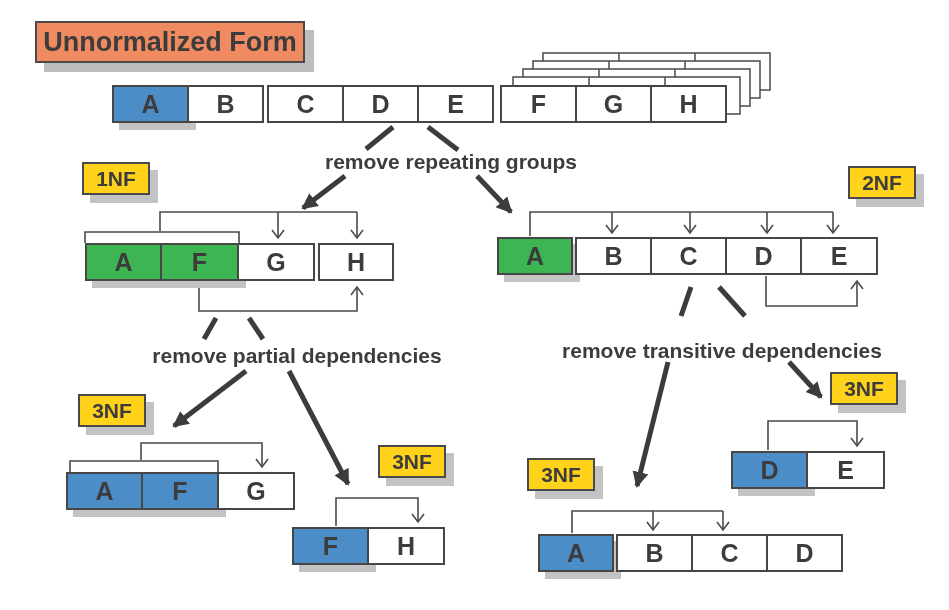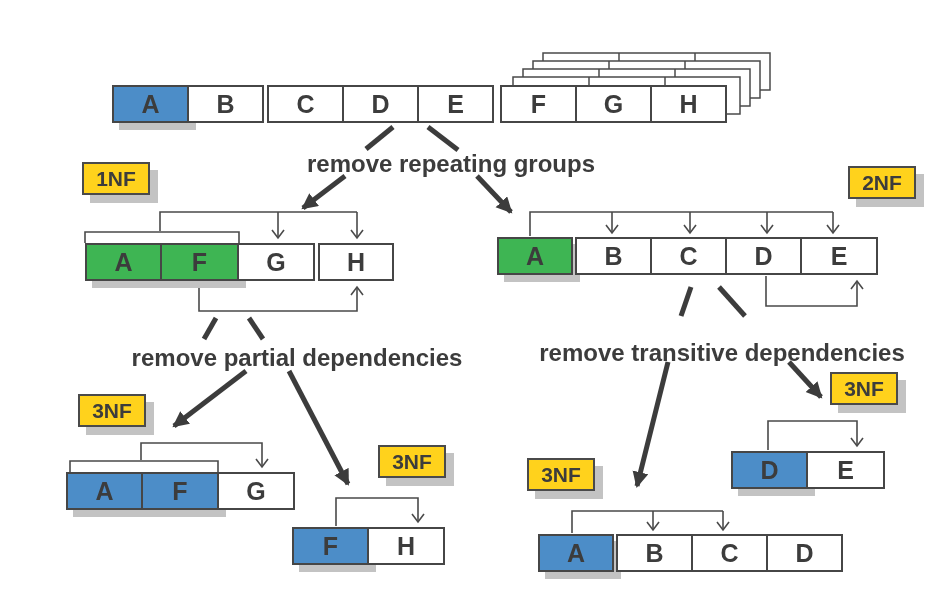--- a/index.html
+++ b/index.html
@@ -23,21 +23,21 @@
   .cell{
     height:38px;box-sizing:border-box;border:2px solid #464646;background:#ffffff;
     display:flex;align-items:center;justify-content:center;font-size:25px;
   }
   .cell + .cell{margin-left:-2px;}
   .gap{width:3px;height:38px;}
   .key-blue{background:#4c8dc8;box-shadow:7px 7px 0 #c3c3c3;}
   .key-green{background:#3eb553;box-shadow:7px 7px 0 #c3c3c3;}
   .transition-label{
     position:absolute;transform:translateX(-50%);white-space:nowrap;
-    font-size:24px;z-index:2;
+    font-size:21px;z-index:2;
   }
 </style>
 </head>
 <body>
 
 <div id="stage">
 
   <svg id="connectors" width="949" height="610" viewBox="0 0 949 610">
     <defs>
       <marker id="vhead" markerUnits="userSpaceOnUse" markerWidth="16" markerHeight="16" refX="11" refY="7" orient="auto">
@@ -114,20 +114,21 @@
     </g>
 
     <g fill="none" stroke="#3c3c3c" stroke-width="5">
       <path d="M691,287 L681,316"></path>
       <path d="M719,287 L745,316"></path>
       <path d="M668,362 L637,486" marker-end="url(#solidhead)"></path>
       <path d="M789,362 L821,397" marker-end="url(#solidhead)"></path>
     </g>
   </svg>
 
+  <div class="unf-title">Unnormalized Form</div>
 
   <div class="badge" style="left:82px;top:162px">1NF</div>
   <div class="badge" style="left:848px;top:166px">2NF</div>
   <div class="badge" style="left:78px;top:394px">3NF</div>
   <div class="badge" style="left:378px;top:445px">3NF</div>
   <div class="badge" style="left:830px;top:372px">3NF</div>
   <div class="badge" style="left:527px;top:458px">3NF</div>
 
   <div class="transition-label" style="left:451px;top:150px">remove repeating groups</div>
   <div class="transition-label" style="left:722px;top:339px">remove transitive dependencies</div>

